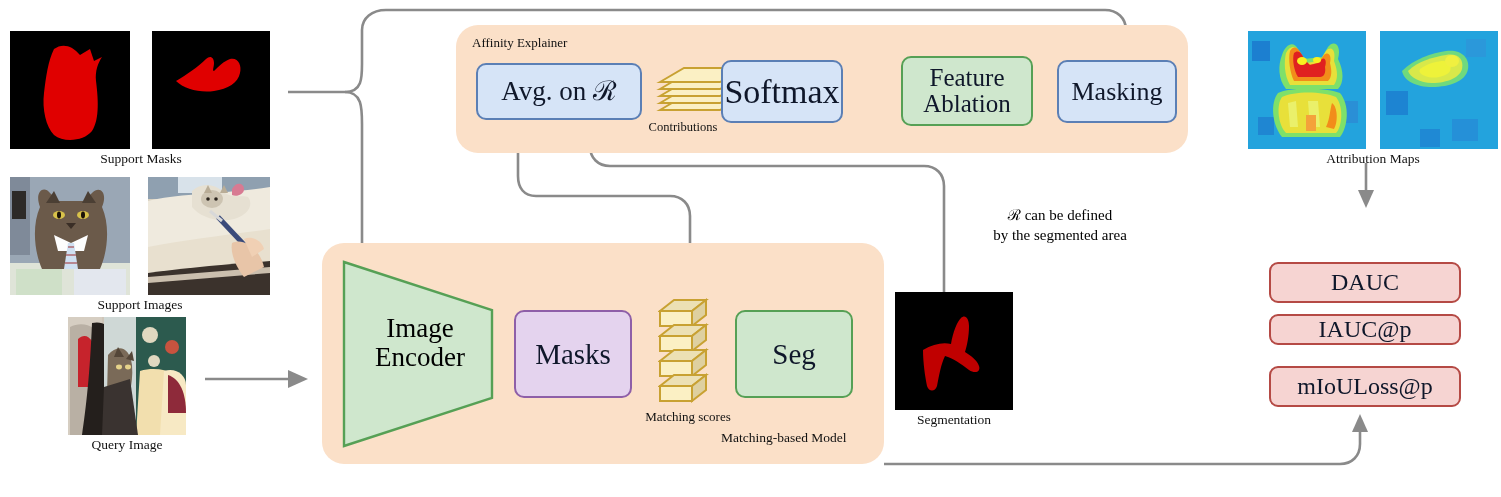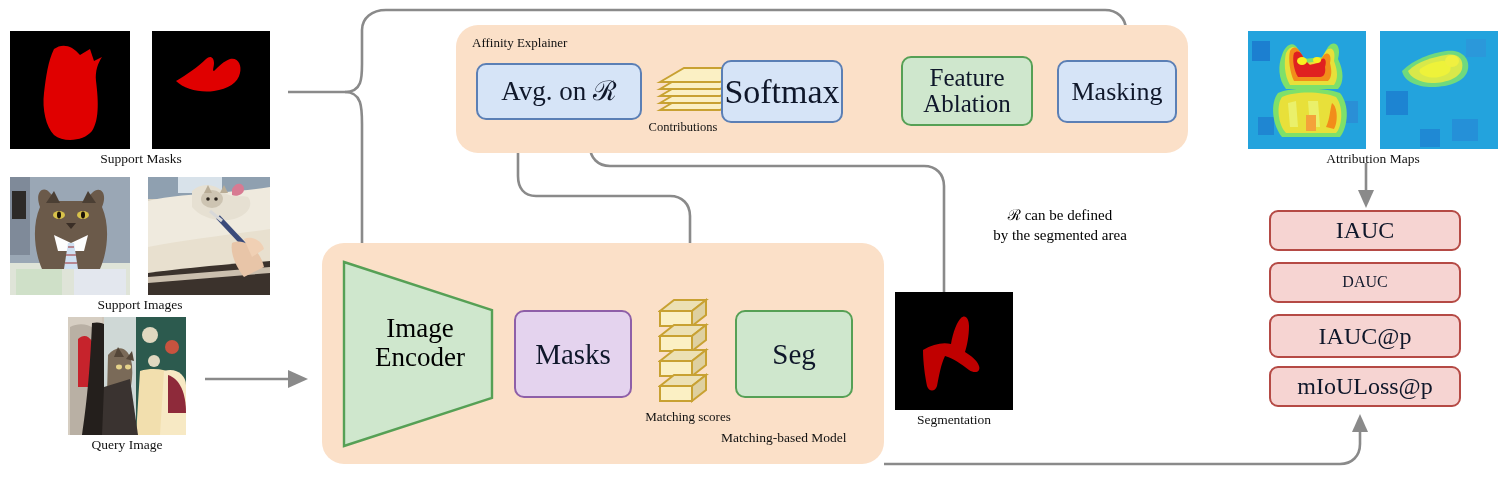--- a/index.html
+++ b/index.html
@@ -318,26 +318,23 @@
                C36,56 24,50 22,40 Z" fill="#6fd97e"></path>
       <path d="M28,40 C38,30 54,26 66,24 C78,22 84,28 82,38 C80,46 68,52 52,52
                C40,52 30,46 28,40 Z" fill="#d8e84a"></path>
       <path d="M40,38 C48,32 58,30 64,30 C70,30 72,34 70,40 C68,44 58,48 48,46
                C42,44 38,42 40,38 Z" fill="#eef23a"></path>
       <ellipse cx="72" cy="30" rx="7" ry="6" fill="#f0f040"></ellipse>
     </svg>
   </div>
   <div class="cap" style="left:1248px;top:151px;width:250px;font-size:13.5px;">Attribution Maps</div>
 
-  <div class="opbox box-red" style="left:1269px;top:210px;width:192px;height:41px;font-size:24px;">
-    <span>IAUC</span>
-  </div>
-  <div class="opbox box-red" style="left:1269px;top:262px;width:192px;height:41px;font-size:16px;">
+  <div class="opbox box-red" style="left:1269px;top:262px;width:192px;height:41px;font-size:24px;">
     <span>DAUC</span>
   </div>
-  <div class="opbox box-red" style="left:1269px;top:314px;width:192px;height:44px;font-size:24px;">
+  <div class="opbox box-red" style="left:1269px;top:314px;width:192px;height:31px;font-size:24px;">
     <span>IAUC@p</span>
   </div>
   <div class="opbox box-red" style="left:1269px;top:366px;width:192px;height:41px;font-size:24px;">
     <span>mIoULoss@p</span>
   </div>
 
 </div>
 
 </body></html>

